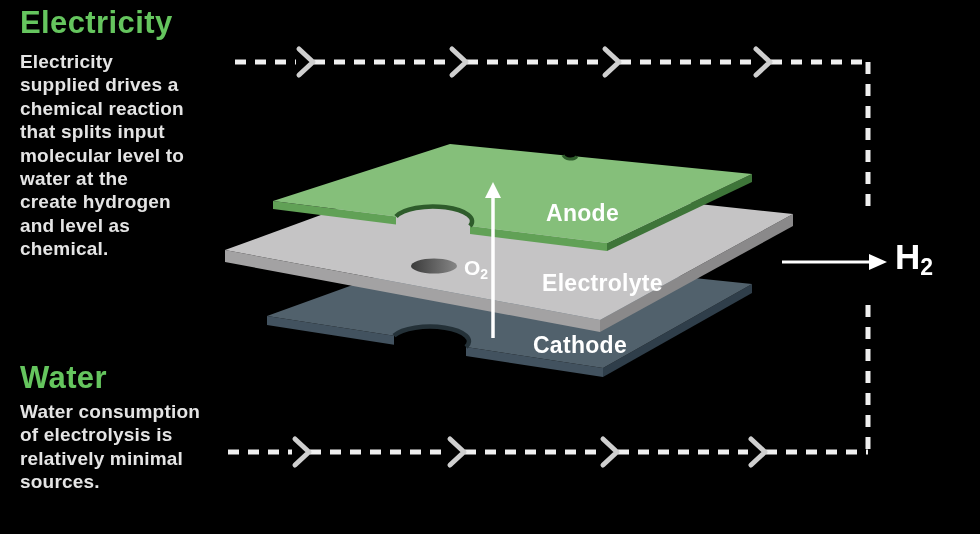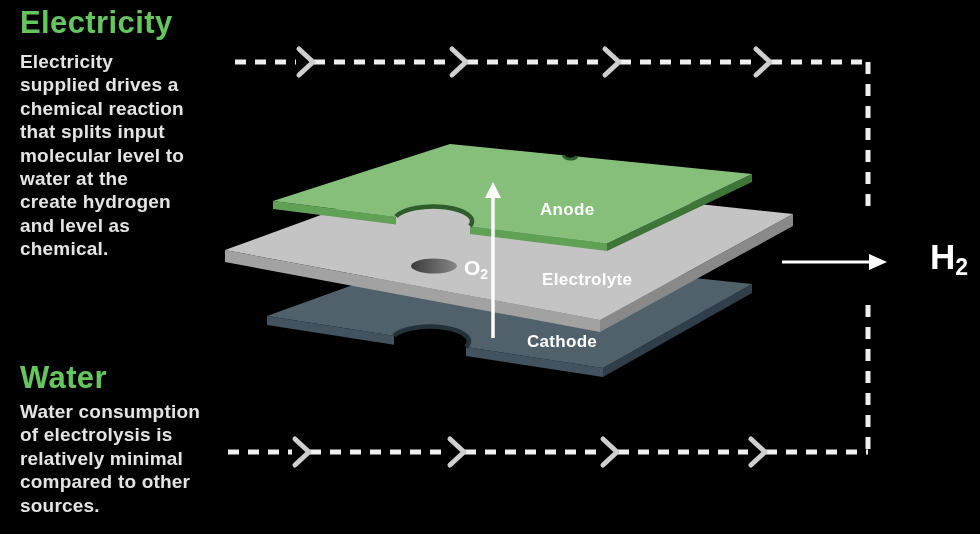--- a/index.html
+++ b/index.html
@@ -19,32 +19,32 @@
   #water-title{top:361px;}
   .body-block{
     position:absolute;left:20px;width:210px;
     color:#e4e4e4;font-size:19px;font-weight:bold;
     letter-spacing:0.2px;line-height:23.4px;
   }
   #electricity-body{top:50px;}
   #water-body{top:400px;}
   .diagram-svg{position:absolute;left:0;top:0;width:980px;height:534px;}
   .layer-label{
-    position:absolute;text-align:left;color:#ffffff;
-    font-size:17px;font-weight:bold;letter-spacing:0.3px;
+    position:absolute;text-align:center;color:#ffffff;
+    font-size:23px;font-weight:bold;letter-spacing:0.3px;
   }
   #anode-label{left:540px;top:200px;width:85px;}
   #electrolyte-label{left:542px;top:270px;width:106px;}
   #cathode-label{left:527px;top:332px;width:106px;}
   .molecule{
     position:absolute;color:#ffffff;font-weight:bold;white-space:nowrap;
   }
   #o2-label{left:464px;top:256px;font-size:21px;}
   #o2-label .sub{font-size:14px;vertical-align:-4px;}
-  #h2-label{left:930px;top:237px;font-size:35px;}
+  #h2-label{left:895px;top:237px;font-size:35px;}
   #h2-label .sub{font-size:23px;vertical-align:-6px;}
 </style>
 </head>
 <body>
 
 <div id="stage">
 
   <div class="section-title" id="electricity-title">Electricity</div>
 
   <div class="body-block" id="electricity-body">
@@ -58,21 +58,20 @@
     <div>and level as</div>
     <div>chemical.</div>
   </div>
 
   <div class="section-title" id="water-title">Water</div>
 
   <div class="body-block" id="water-body">
     <div>Water consumption</div>
     <div>of electrolysis is</div>
     <div>relatively minimal</div>
-    <div>compared to other</div>
     <div>sources.</div>
   </div>
 
   <svg class="diagram-svg" viewBox="0 0 980 534">
     <defs>
       <linearGradient id="holeGrad" x1="0" y1="0" x2="1" y2="0">
         <stop offset="0" stop-color="#3b3b3b"></stop>
         <stop offset="1" stop-color="#868686"></stop>
       </linearGradient>
     </defs>

